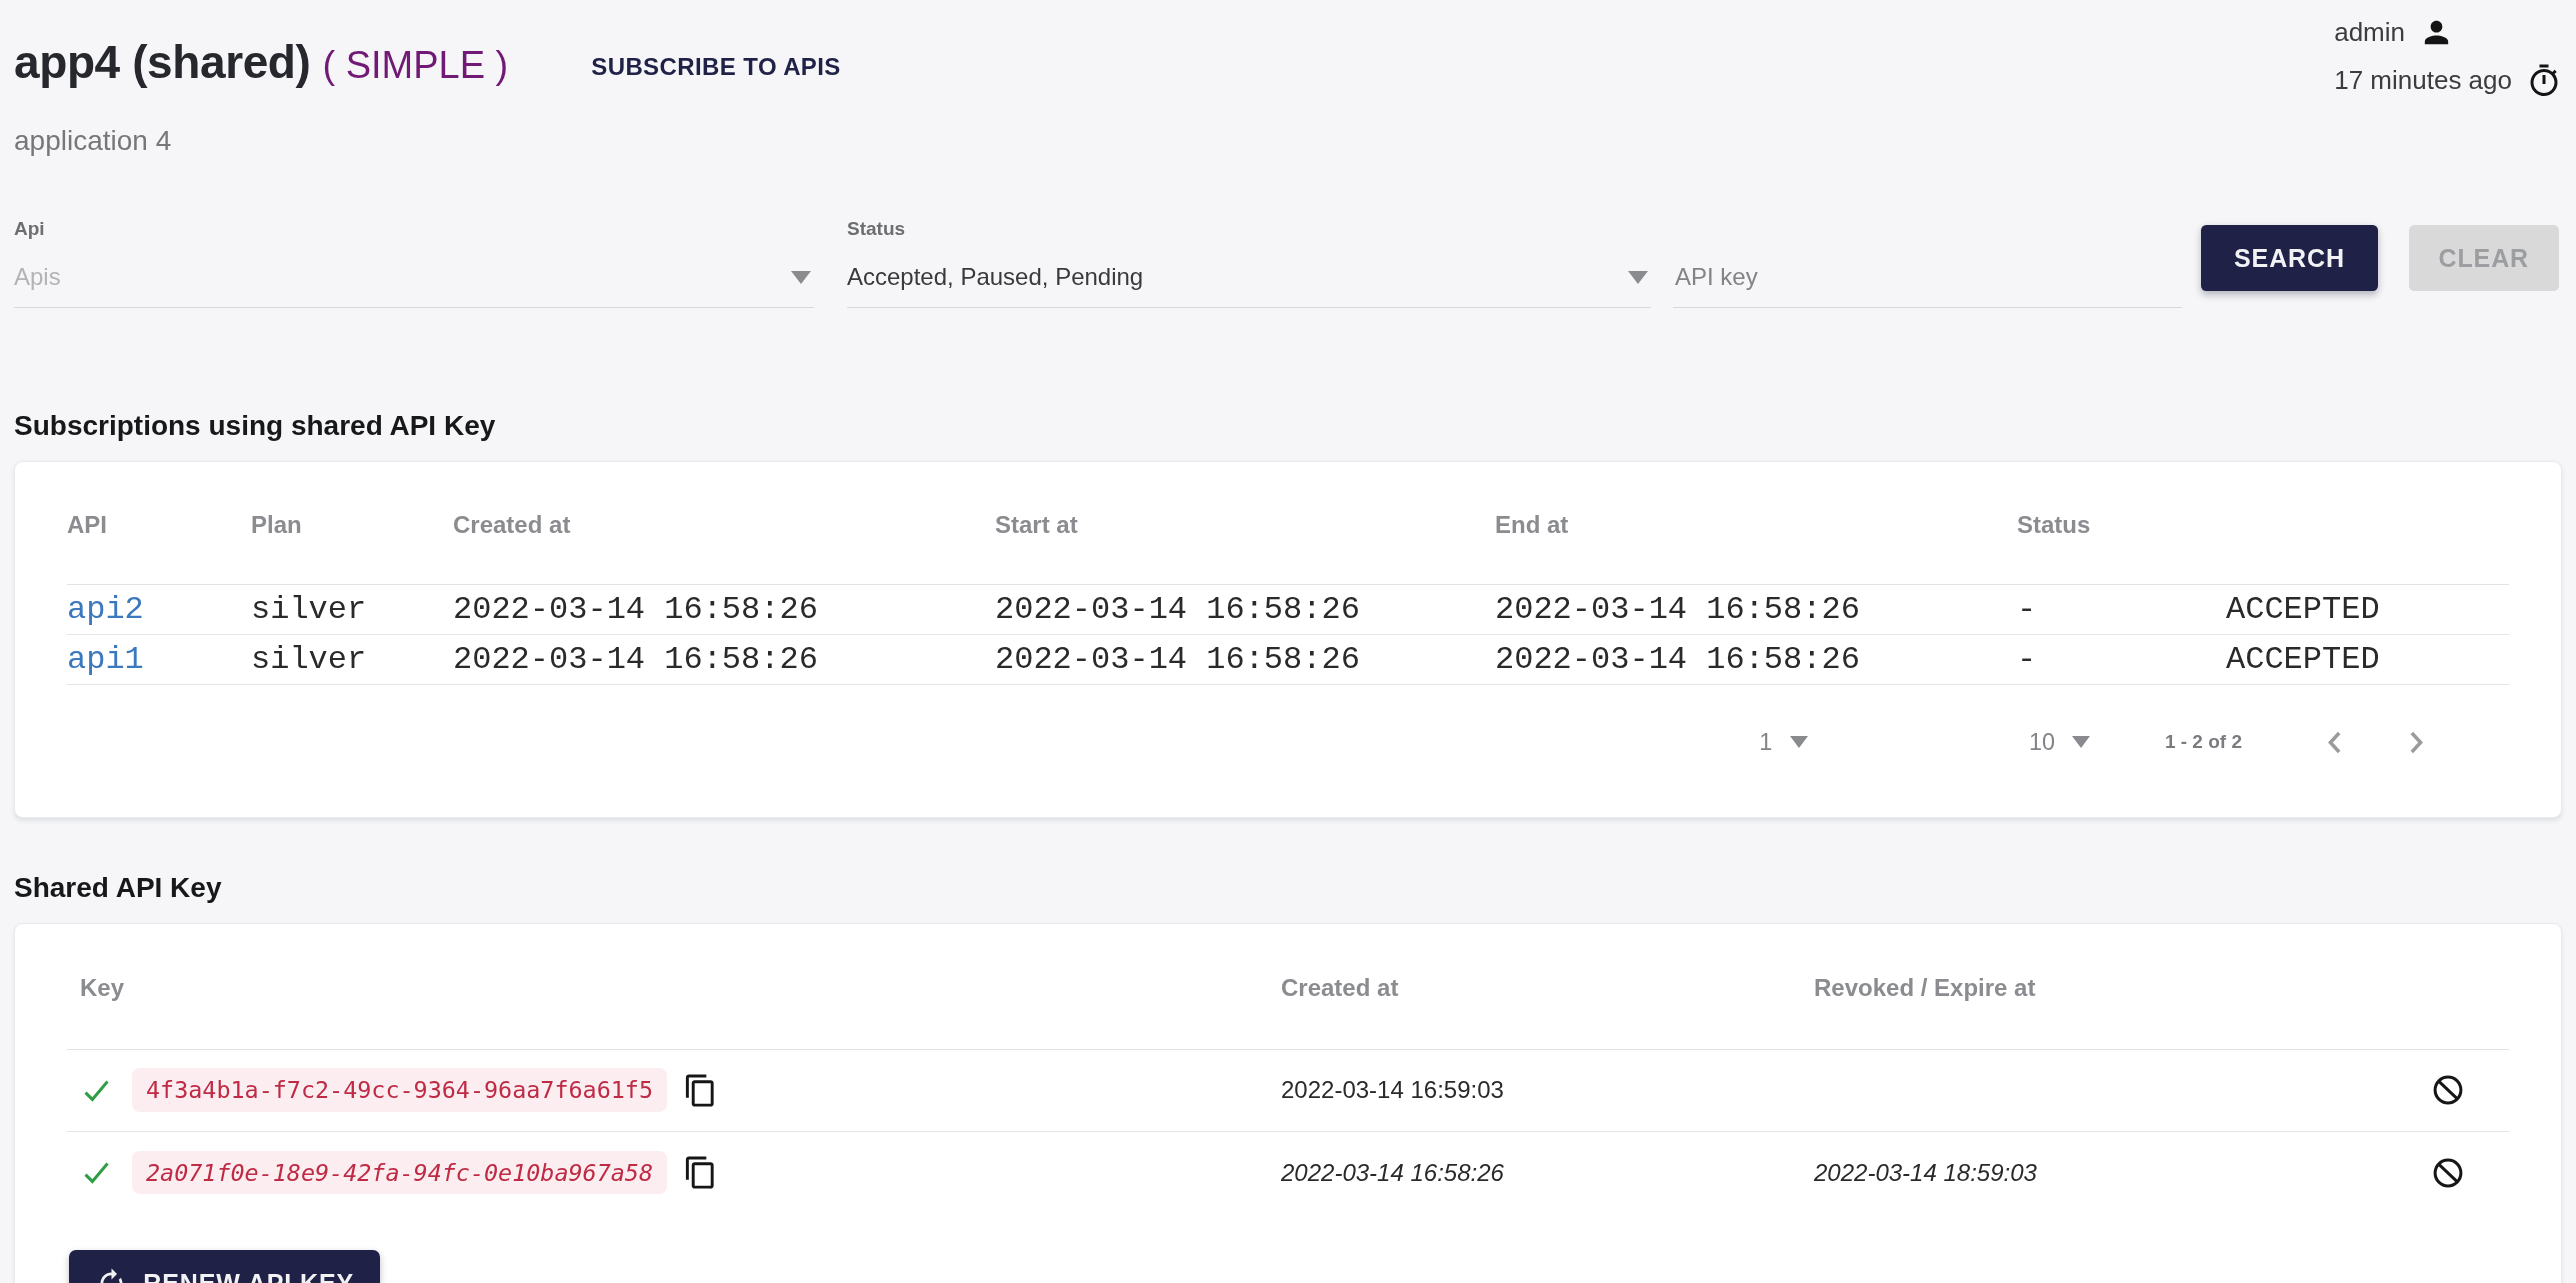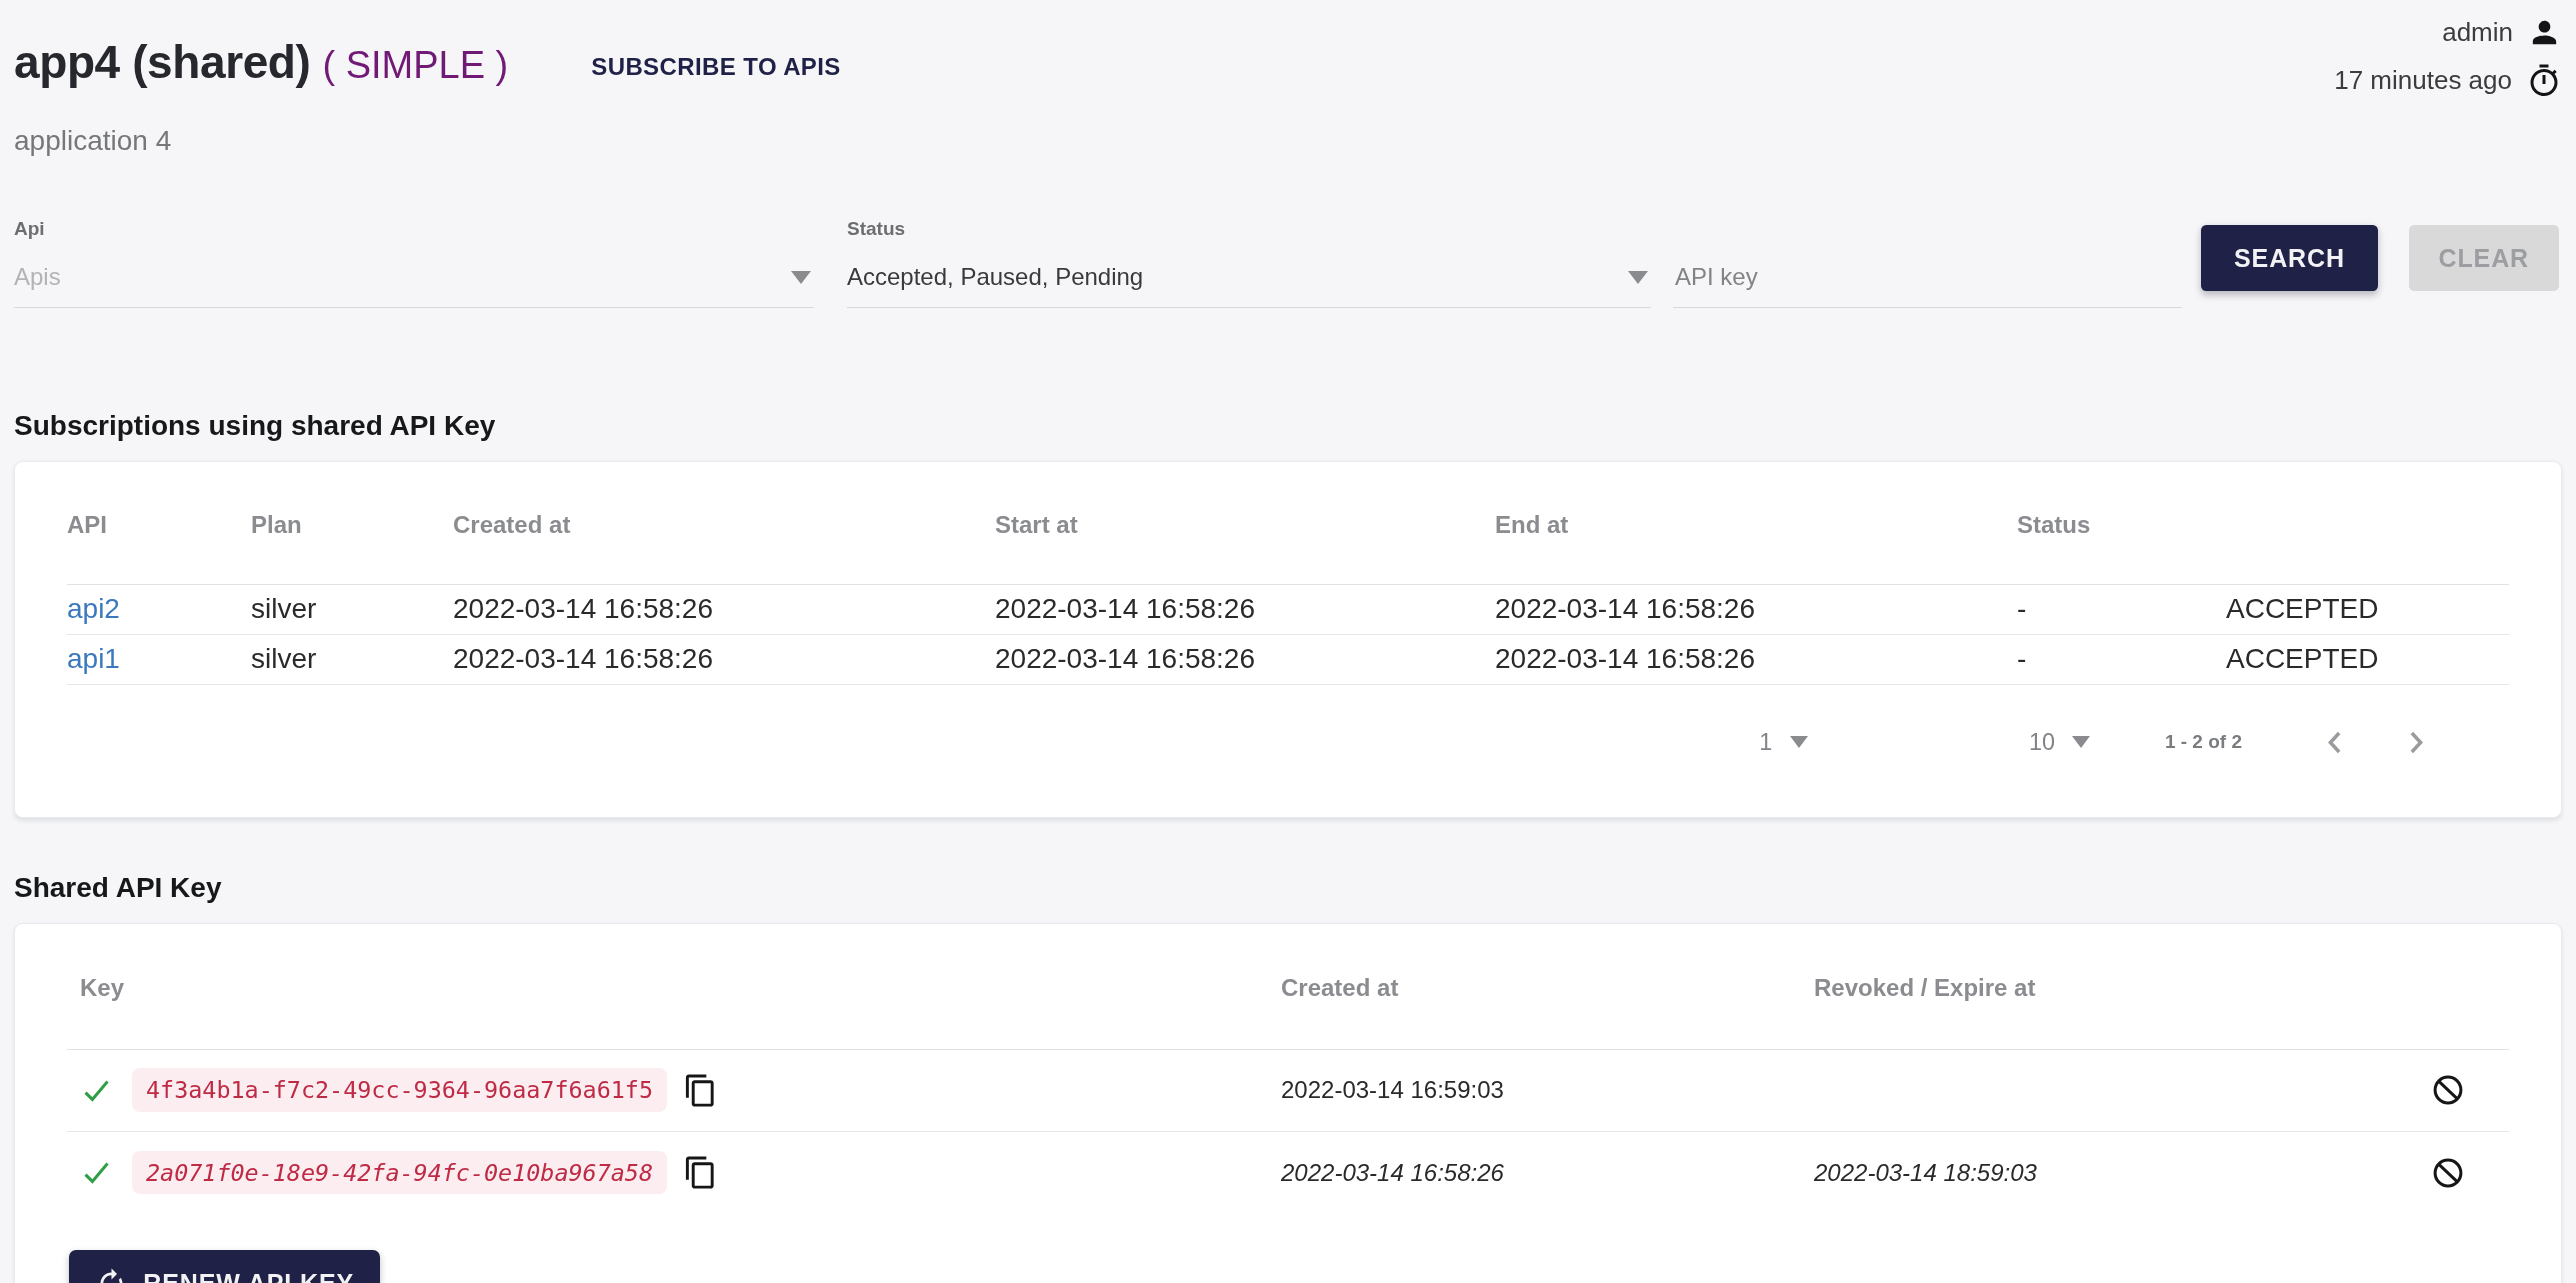--- a/index.html
+++ b/index.html
@@ -13,21 +13,21 @@
   .page { padding:12px 14px 0 14px; }
 
   
   .hdr { display:flex; justify-content:space-between; align-items:flex-start; }
   .title-row { display:flex; align-items:baseline; }
   .app-title { font-size:46px; font-weight:bold; color:#26282d; margin:0; letter-spacing:-0.4px; }
   .app-type { font-size:38px; color:#701a75; margin-left:12px;margin-top:32px; }
   .subscribe { font-size:24px; font-weight:bold; color:#1f2246; margin-left:83px; letter-spacing:0.4px; cursor:pointer; text-decoration:none; position:relative; top:-2.6px;}
   .app-desc { font-size:28px; color:#76777a; margin-top:36px; }
   .hdr-right { text-align:right; }
-  .hdr-right .meta-row { display:flex; align-items:center; justify-content:flex-end; gap:14px; height:40px; }
+  .hdr-right .meta-row { display:flex; align-items:center; gap:14px; height:40px; }
   .hdr-right .meta-row + .meta-row { margin-top:8.7px; }
   .meta-text { font-size:26px; color:#3c3c3e; }
   .ic { display:inline-flex; }
 
   
   .filters { display:flex; align-items:flex-start; margin-top:61px; }
   .field { border-bottom:1.7px solid #d8d8d8; padding-bottom:14px; }
   .flabel { font-size:19px; font-weight:bold; color:#6d6e71; height:22.5px; }
   .fvalue { margin-top:21px; font-size:24px; display:flex; align-items:center; justify-content:space-between; height:31px; }
   .placeholder { color:#b3b3b5; }
@@ -51,21 +51,21 @@
   .sec1 .section-title { margin-top:102px; }
   .sec2 .section-title { margin-top:54px; }
   .card { background:#fff; border:1.7px solid #e7eaee; border-radius:8.7px; margin-top:19px;
           box-shadow:0 2.6px 4.3px rgba(40,50,70,.10); }
 
   
   .t1 { padding:0 52px; }
   .t1-grid { display:grid; grid-template-columns:184px 202px 542px 500px 522px 209px 1fr; align-items:center; }
   .t1-head { padding-top:49px; padding-bottom:45px; border-bottom:1.7px solid #e2e2e4; }
   .th { font-size:24px; font-weight:bold; color:#8b8c90; }
-  .t1-row { height:50px; border-bottom:1.7px solid #e6e6e8; font-size:28px; color:#2a2a2c; }
+  .t1-row { height:50px; border-bottom:1.7px solid #e6e6e8; font-size:32px; color:#2a2a2c;font-family:Liberation Mono, monospace; }
   .t1-row:last-of-type { border-bottom:none; }
   .api-link { color:#3b78be; text-decoration:none; cursor:pointer; }
 
   .pager { display:flex; align-items:center; justify-content:flex-end; color:#8b8c90;
            margin-top:40px; padding-bottom:57px; }
   .pager-select { display:flex; align-items:center; gap:17.3px; font-size:23.4px; color:#828387; cursor:pointer; }
   .pager-select .dd-arrow { border-left-width:9.5px; border-right-width:9.5px; border-top-width:12px; }
   .pg-page { margin-right:218px; }
   .pg-size { margin-right:71px; }
   .pg-range { font-size:19px; font-weight:bold; color:#7b7c80; margin-right:76px; }

